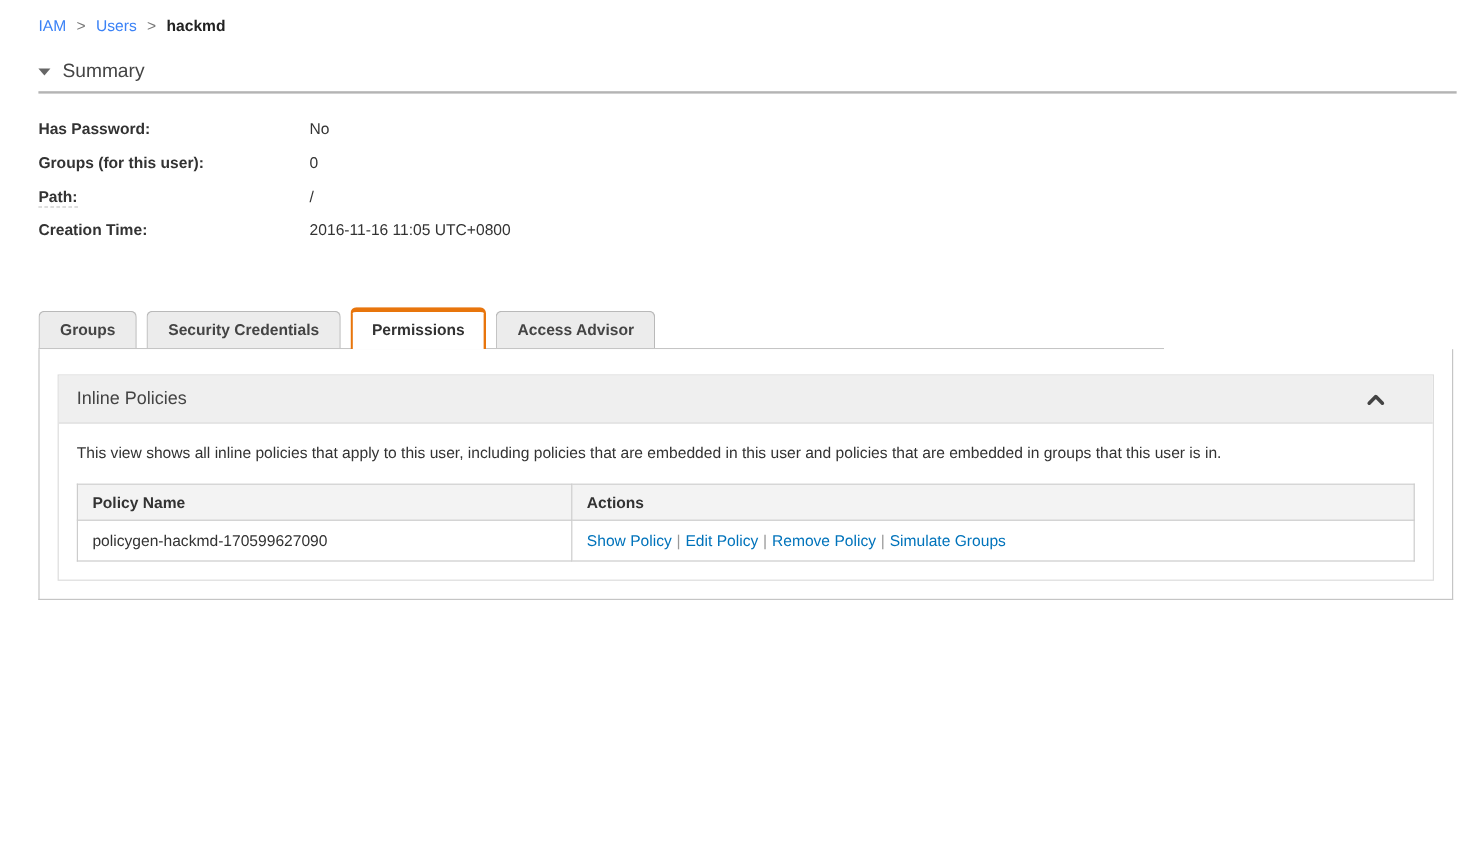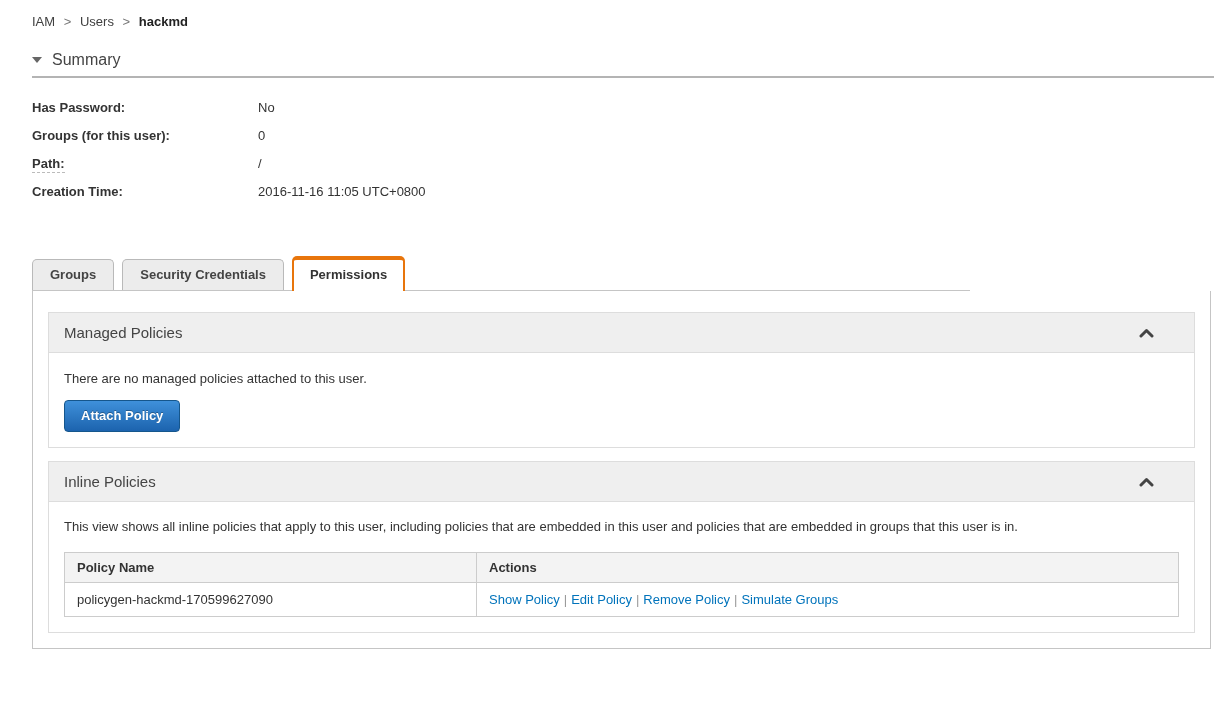--- a/index.html
+++ b/index.html
@@ -7,21 +7,21 @@
   body {
     width: 1214px; height: 702px;
     background: #fff;
     font-family: "Liberation Sans", sans-serif;
     font-size: 13px;
     color: #333;
   }
 
   
   .breadcrumb { margin: 14px 0 0 32px; font-size: 13px; }
-  .breadcrumb a { color: #404040; text-decoration: none; cursor: pointer; }
+  .breadcrumb a { color: #3b82f6; text-decoration: none; cursor: pointer; }
   .breadcrumb .sep { color: #777; margin: 0 5px; }
   .breadcrumb .current { font-weight: bold; color: #222; }
 
   
   .summary-head { margin: 22px 16px 0 32px; display: flex; align-items: center; }
   .tri { width: 0; height: 0; border-left: 5px solid transparent; border-right: 5px solid transparent;
          border-top: 6px solid #666; margin-right: 10px; cursor: pointer; }
   .summary-title { font-size: 16px; color: #444; }
   .summary-rule { border: none; border-top: 2px solid #b4b4b4; margin: 7px 0 0 32px; }
 
@@ -111,38 +111,25 @@
   <div class="srow">
     <div class="slabel">Creation Time:</div>
     <div class="svalue">2016-11-16 11:05 UTC+0800</div>
   </div>
 </div>
 
 <div class="tabbar">
   <span class="tab">Groups</span>
   <span class="tab">Security Credentials</span>
   <span class="tab active">Permissions</span>
+  <span class="tab">Access Advisor</span>
 </div>
 
 <div class="panel">
 
-  <div class="section">
-    <div class="section-head">
-      <span>Managed Policies</span>
-      <span class="chev">
-        <svg width="15" height="10" viewBox="0 0 15 10">
-            <polyline points="2,8 7.5,2.5 13,8" stroke="#444" stroke-width="3" fill="none" stroke-linecap="round" stroke-linejoin="round"></polyline>
-          </svg>
-      </span>
-    </div>
-    <div class="section-body">
-      <div class="empty-text">There are no managed policies attached to this user.</div>
-      <button class="btn-primary">Attach Policy</button>
-    </div>
-  </div>
 
   <div class="section">
     <div class="section-head">
       <span>Inline Policies</span>
       <span class="chev">
         <svg width="15" height="10" viewBox="0 0 15 10">
             <polyline points="2,8 7.5,2.5 13,8" stroke="#444" stroke-width="3" fill="none" stroke-linecap="round" stroke-linejoin="round"></polyline>
           </svg>
       </span>
     </div>

